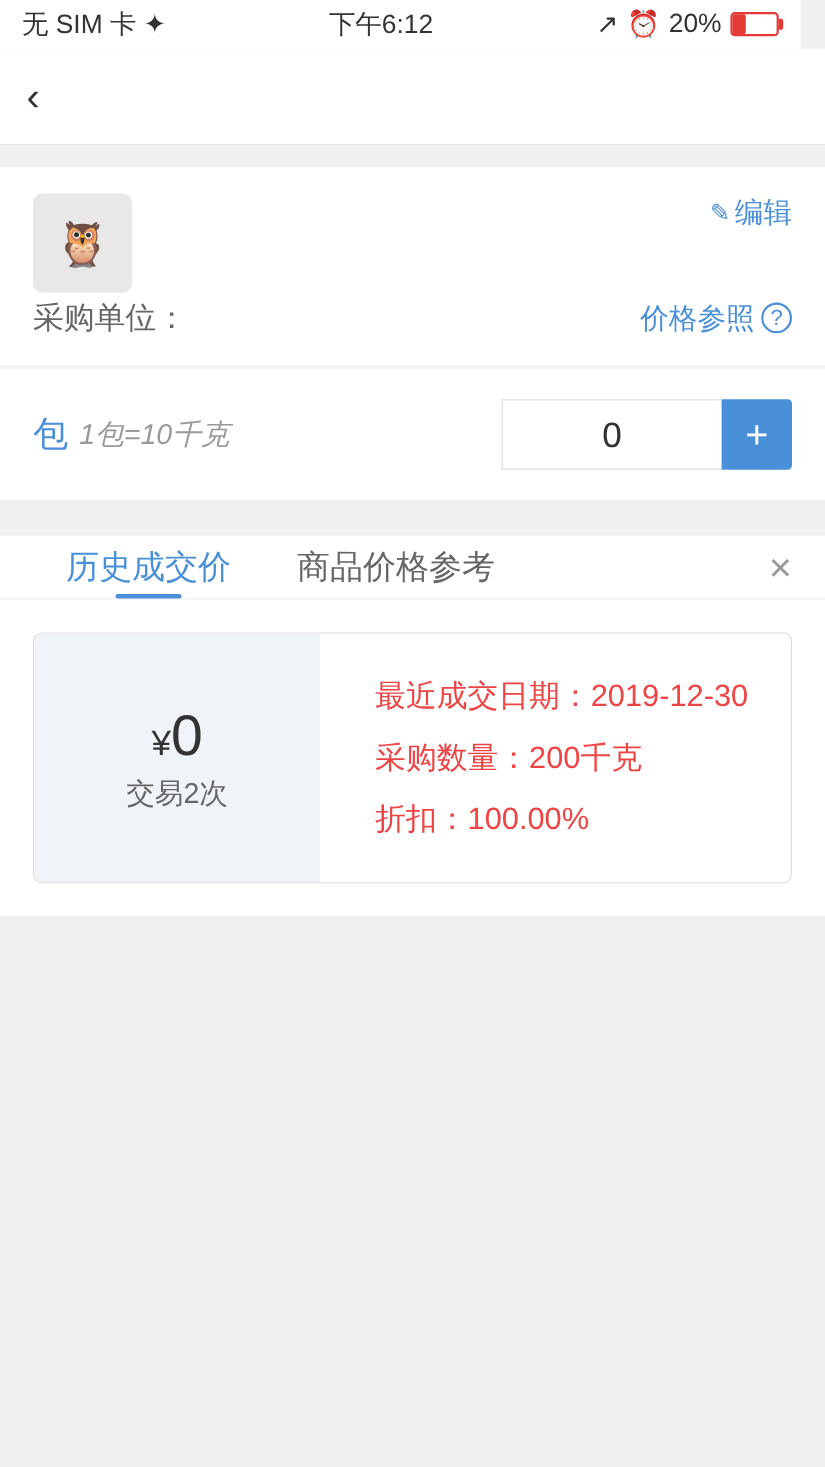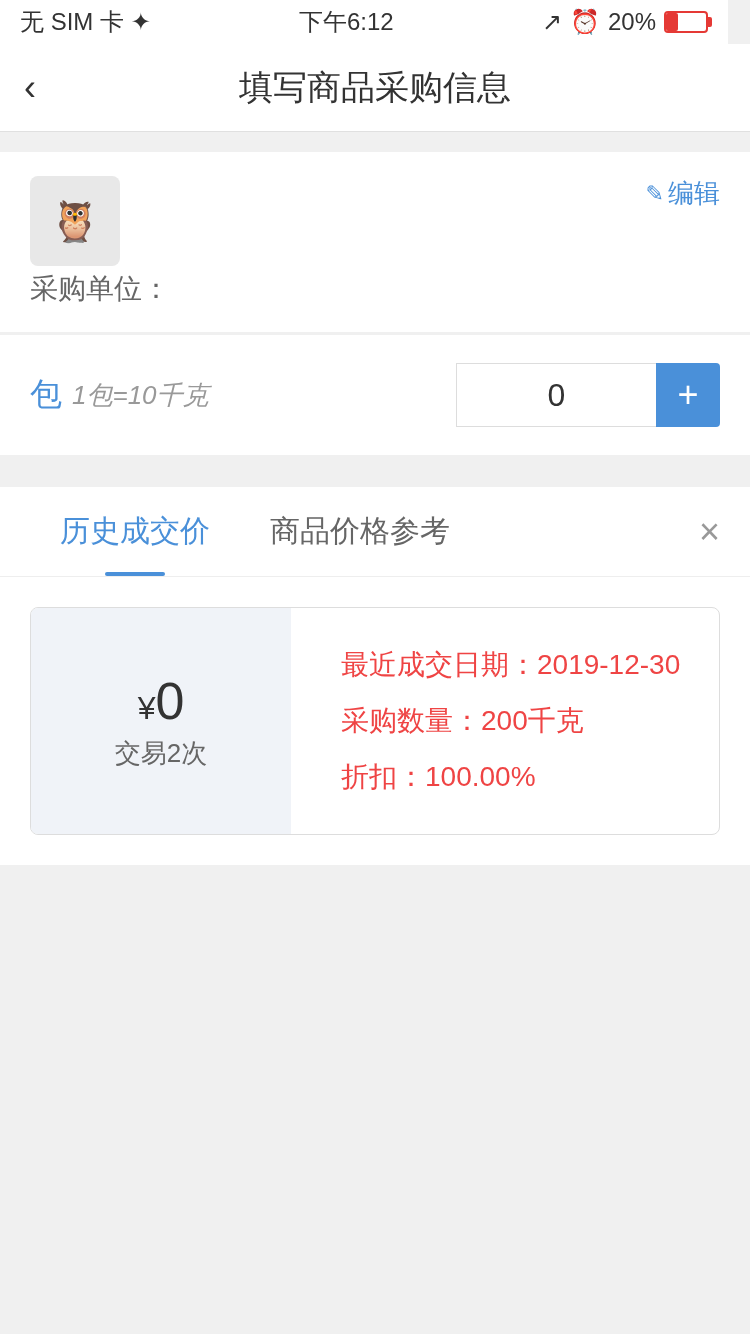--- a/index.html
+++ b/index.html
@@ -243,21 +243,21 @@
       margin-top: 16px;
     }
     .tabs-header {
       display: flex;
       align-items: center;
       border-bottom: 1px solid #eee;
       padding: 0 30px;
       position: relative;
     }
     .tab-item {
-      padding: 24px 30px;
+      padding: 8px 30px;
       font-size: 30px;
       color: #666;
       cursor: pointer;
       position: relative;
     }
     .tab-item.active {
       color: #4a90d9;
       font-weight: 500;
     }
     .tab-item.active::after {
@@ -349,38 +349,41 @@
     <span>⏰</span>
     <span>20%</span>
     <span class="battery-icon">
       <span class="battery-fill"></span>
     </span>
   </div>
 </div>
 
 <div class="nav-bar">
   <span class="nav-back">‹</span>
-  <span class="nav-title">填写商品采购信息</span>
 </div>
 
 <div class="product-card">
   <div class="product-top">
     <div class="product-info">
       <div class="product-thumb">
         <span class="owl-icon">🦉</span>
       </div>
     </div>
     <div class="edit-link">
       <span class="edit-icon-small">✎</span>
       <span>编辑</span>
     </div>
   </div>
   <div class="product-unit-row">
     <div style="display:flex;align-items:center;gap:10px;">
       <span class="unit-label">采购单位：</span>
+    </div>
+    <div class="price-ref-btn">
+      <span>价格参照</span>
+      <span class="help-circle">?</span>
     </div>
   </div>
 </div>
 
 <div class="quantity-row">
   <div class="quantity-label">
     <span class="bag-label">包</span>
     <span class="bag-unit-hint">1包=10千克</span>
   </div>
   <div class="quantity-control">

